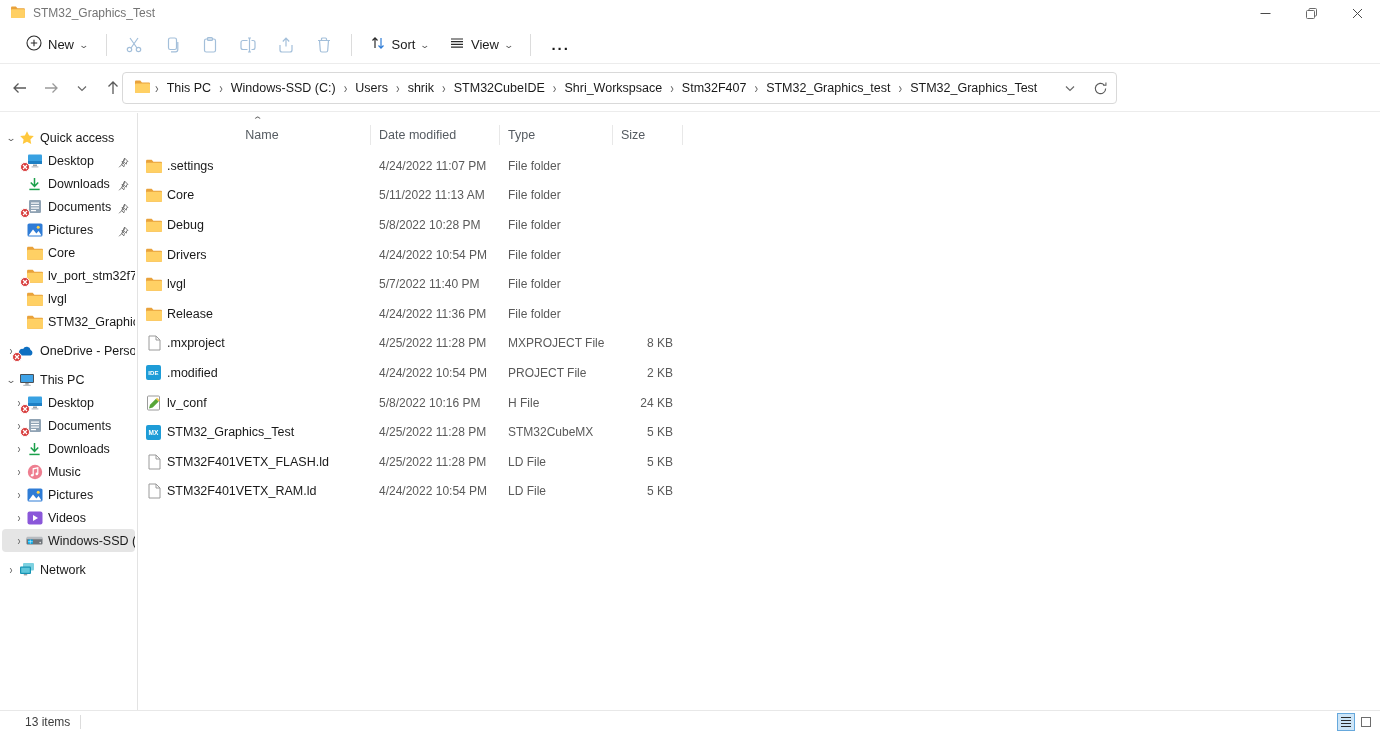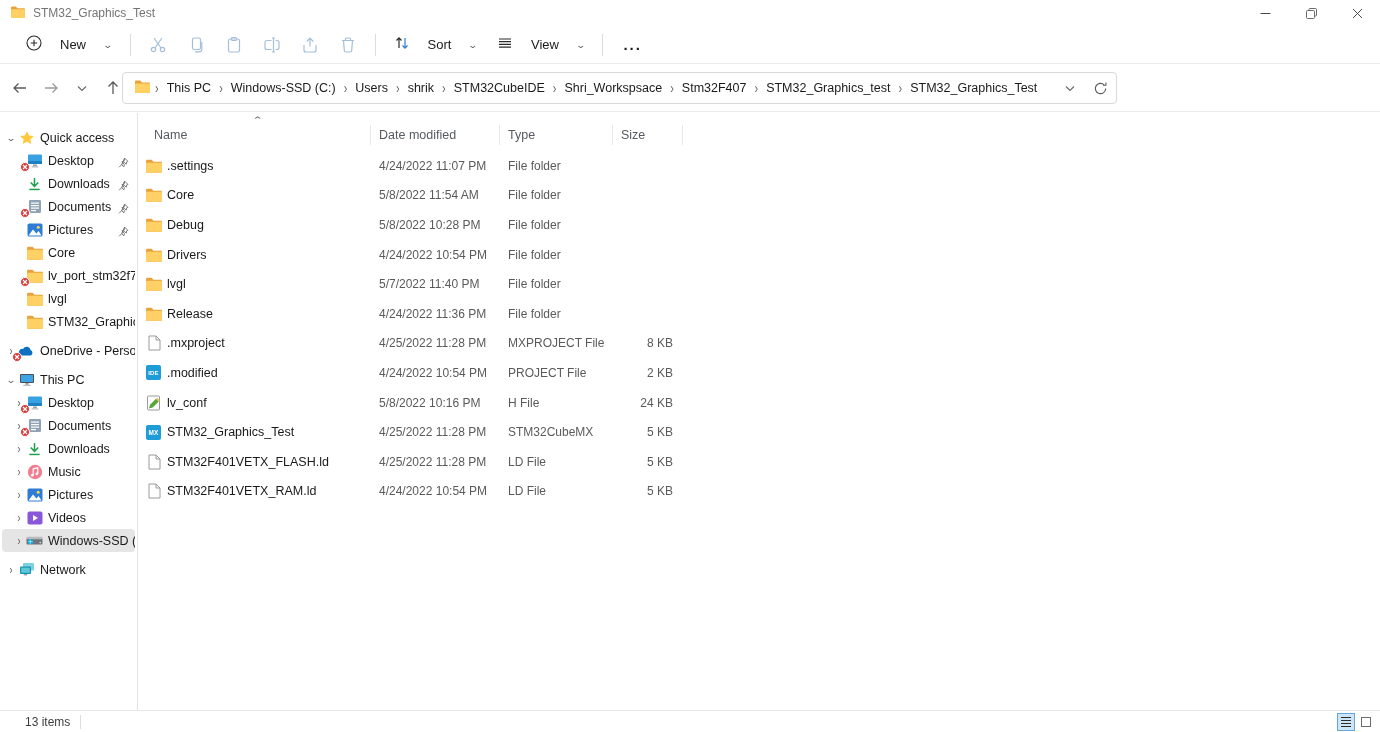--- a/index.html
+++ b/index.html
@@ -7,21 +7,21 @@
   body { font-family:"Liberation Sans", sans-serif; background:#ffffff; color:#1a1a1a; position:relative; }
 
   
   .titlebar { height:26px; display:flex; align-items:center; padding-left:10px; position:relative; background:#fff; }
   .titlebar .app-title { font-size:12px; color:#747474; margin-left:8px; }
   .win-controls { position:absolute; right:0; top:0; height:26px; display:flex; }
   .win-btn { width:46px; height:26px; display:flex; align-items:center; justify-content:center; }
 
   
   .toolbar { height:38px; display:flex; align-items:center; padding-left:16px; border-bottom:1px solid #ececec; background:#fff; }
-  .tb-btn { display:flex; align-items:center; gap:18px; font-size:13px; color:#1a1a1a; padding:6px 10px; border-radius:4px; }
+  .tb-btn { display:flex; align-items:center; gap:6px; font-size:13px; color:#1a1a1a; padding:6px 10px; border-radius:4px; }
   .tb-icon-btn { width:38px; height:30px; display:flex; align-items:center; justify-content:center; }
   .tb-sep { width:1px; height:22px; background:#dcdcdc; margin:0 8px; }
   .chev { font-size:9px; color:#5a5a5a; transform:scaleX(1.4); }
   .tb-more { font-size:15px; letter-spacing:2px; font-weight:bold; padding:0 12px; color:#1a1a1a; }
 
   
   .navrow { height:48px; display:flex; align-items:center; background:#fff; border-bottom:1px solid #ececec; position:relative; }
   .nav-btn { width:28px; height:28px; display:flex; align-items:center; justify-content:center; margin-left:3px; }
   .addressbar { position:absolute; left:122px; top:8px; width:995px; height:32px; border:1px solid #d9d9d9; border-radius:4px; display:flex; align-items:center; background:#fff; }
   .addressbar .crumb-folder { margin:0 4px 0 11px; }
@@ -48,21 +48,21 @@
   .side-icon { width:17px; height:16px; position:relative; flex-shrink:0; display:flex; align-items:center; justify-content:center; }
   .side-label { font-size:12.5px; color:#191919; margin-left:5px; white-space:nowrap; overflow:hidden; }
   .side-pin { position:absolute; right:6px; top:5px; }
   .badge { position:absolute; left:-6px; bottom:-3px; width:10px; height:10px; background:#d83b3b; border-radius:50%; border:1.5px solid #fff; display:flex; align-items:center; justify-content:center; }
   .badge svg { display:block; }
 
   
   .filearea { flex:1; position:relative; padding-top:8px; }
   .list-header { display:grid; grid-template-columns:233px 129px 113px 70px; height:24px; align-items:center; position:relative; margin-top:2px; }
   .list-header .hcell { font-size:12.5px; color:#555b61; border-right:1px solid #e8e8e8; height:20px; line-height:20px; padding-left:8px; }
-  .list-header .hcell.first { padding-left:16px; }
+  .list-header .hcell.first { padding-left:16px;text-align:center; }
   .sort-caret { position:absolute; left:116px; top:-8px; font-size:9px; color:#5f5f5f; transform:scaleX(1.5); }
   .rows { margin-top:4px; }
   .file-row { display:grid; grid-template-columns:233px 129px 113px 70px; height:29.6px; align-items:center; border-radius:4px; }
   .cell-name { display:flex; align-items:center; padding-left:7px; overflow:hidden; }
   .cell-name .fname { font-size:12.5px; color:#191919; margin-left:5px; white-space:nowrap; }
   .cell { font-size:12px; color:#5a5a5a; padding-left:8px; white-space:nowrap; }
   .cell.size { text-align:right; padding-right:10px; }
   .ficon { width:17px; height:16px; position:relative; flex-shrink:0; display:flex; align-items:center; justify-content:center; }
   .sq-icon { width:15px; height:15px; border-radius:2px; background:#1e9cd7; color:#fff; font-size:6px; font-weight:bold; display:flex; align-items:center; justify-content:center; letter-spacing:.2px; font-family:"Liberation Sans",sans-serif; }
 
@@ -527,21 +527,21 @@
         <div class="file-row">
           <div class="cell-name">
             <span class="ficon">
               <svg width="17" height="14" viewBox="0 0 16 13">
                 <path d="M1 1.8C1 1.1 1.5.6 2.2.6h4.1l1.6 1.9h6.9c.7 0 1.2.5 1.2 1.2v8c0 .7-.5 1.2-1.2 1.2H2.2C1.5 12.9 1 12.4 1 11.7z" fill="#e9a23b"></path>
                 <rect x="1" y="3.4" width="15" height="9.5" rx="1.1" fill="#ffd064"></rect>
               </svg>
             </span>
             <span class="fname">Core</span>
           </div>
-          <div class="cell">5/8/2022 11:54 AM</div>
+          <div class="cell">5/11/2022 11:13 AM</div>
           <div class="cell">File folder</div>
           <div class="cell size"></div>
         </div>
         <div class="file-row">
           <div class="cell-name">
             <span class="ficon">
               <svg width="17" height="14" viewBox="0 0 16 13">
                 <path d="M1 1.8C1 1.1 1.5.6 2.2.6h4.1l1.6 1.9h6.9c.7 0 1.2.5 1.2 1.2v8c0 .7-.5 1.2-1.2 1.2H2.2C1.5 12.9 1 12.4 1 11.7z" fill="#e9a23b"></path>
                 <rect x="1" y="3.4" width="15" height="9.5" rx="1.1" fill="#ffd064"></rect>
               </svg>

